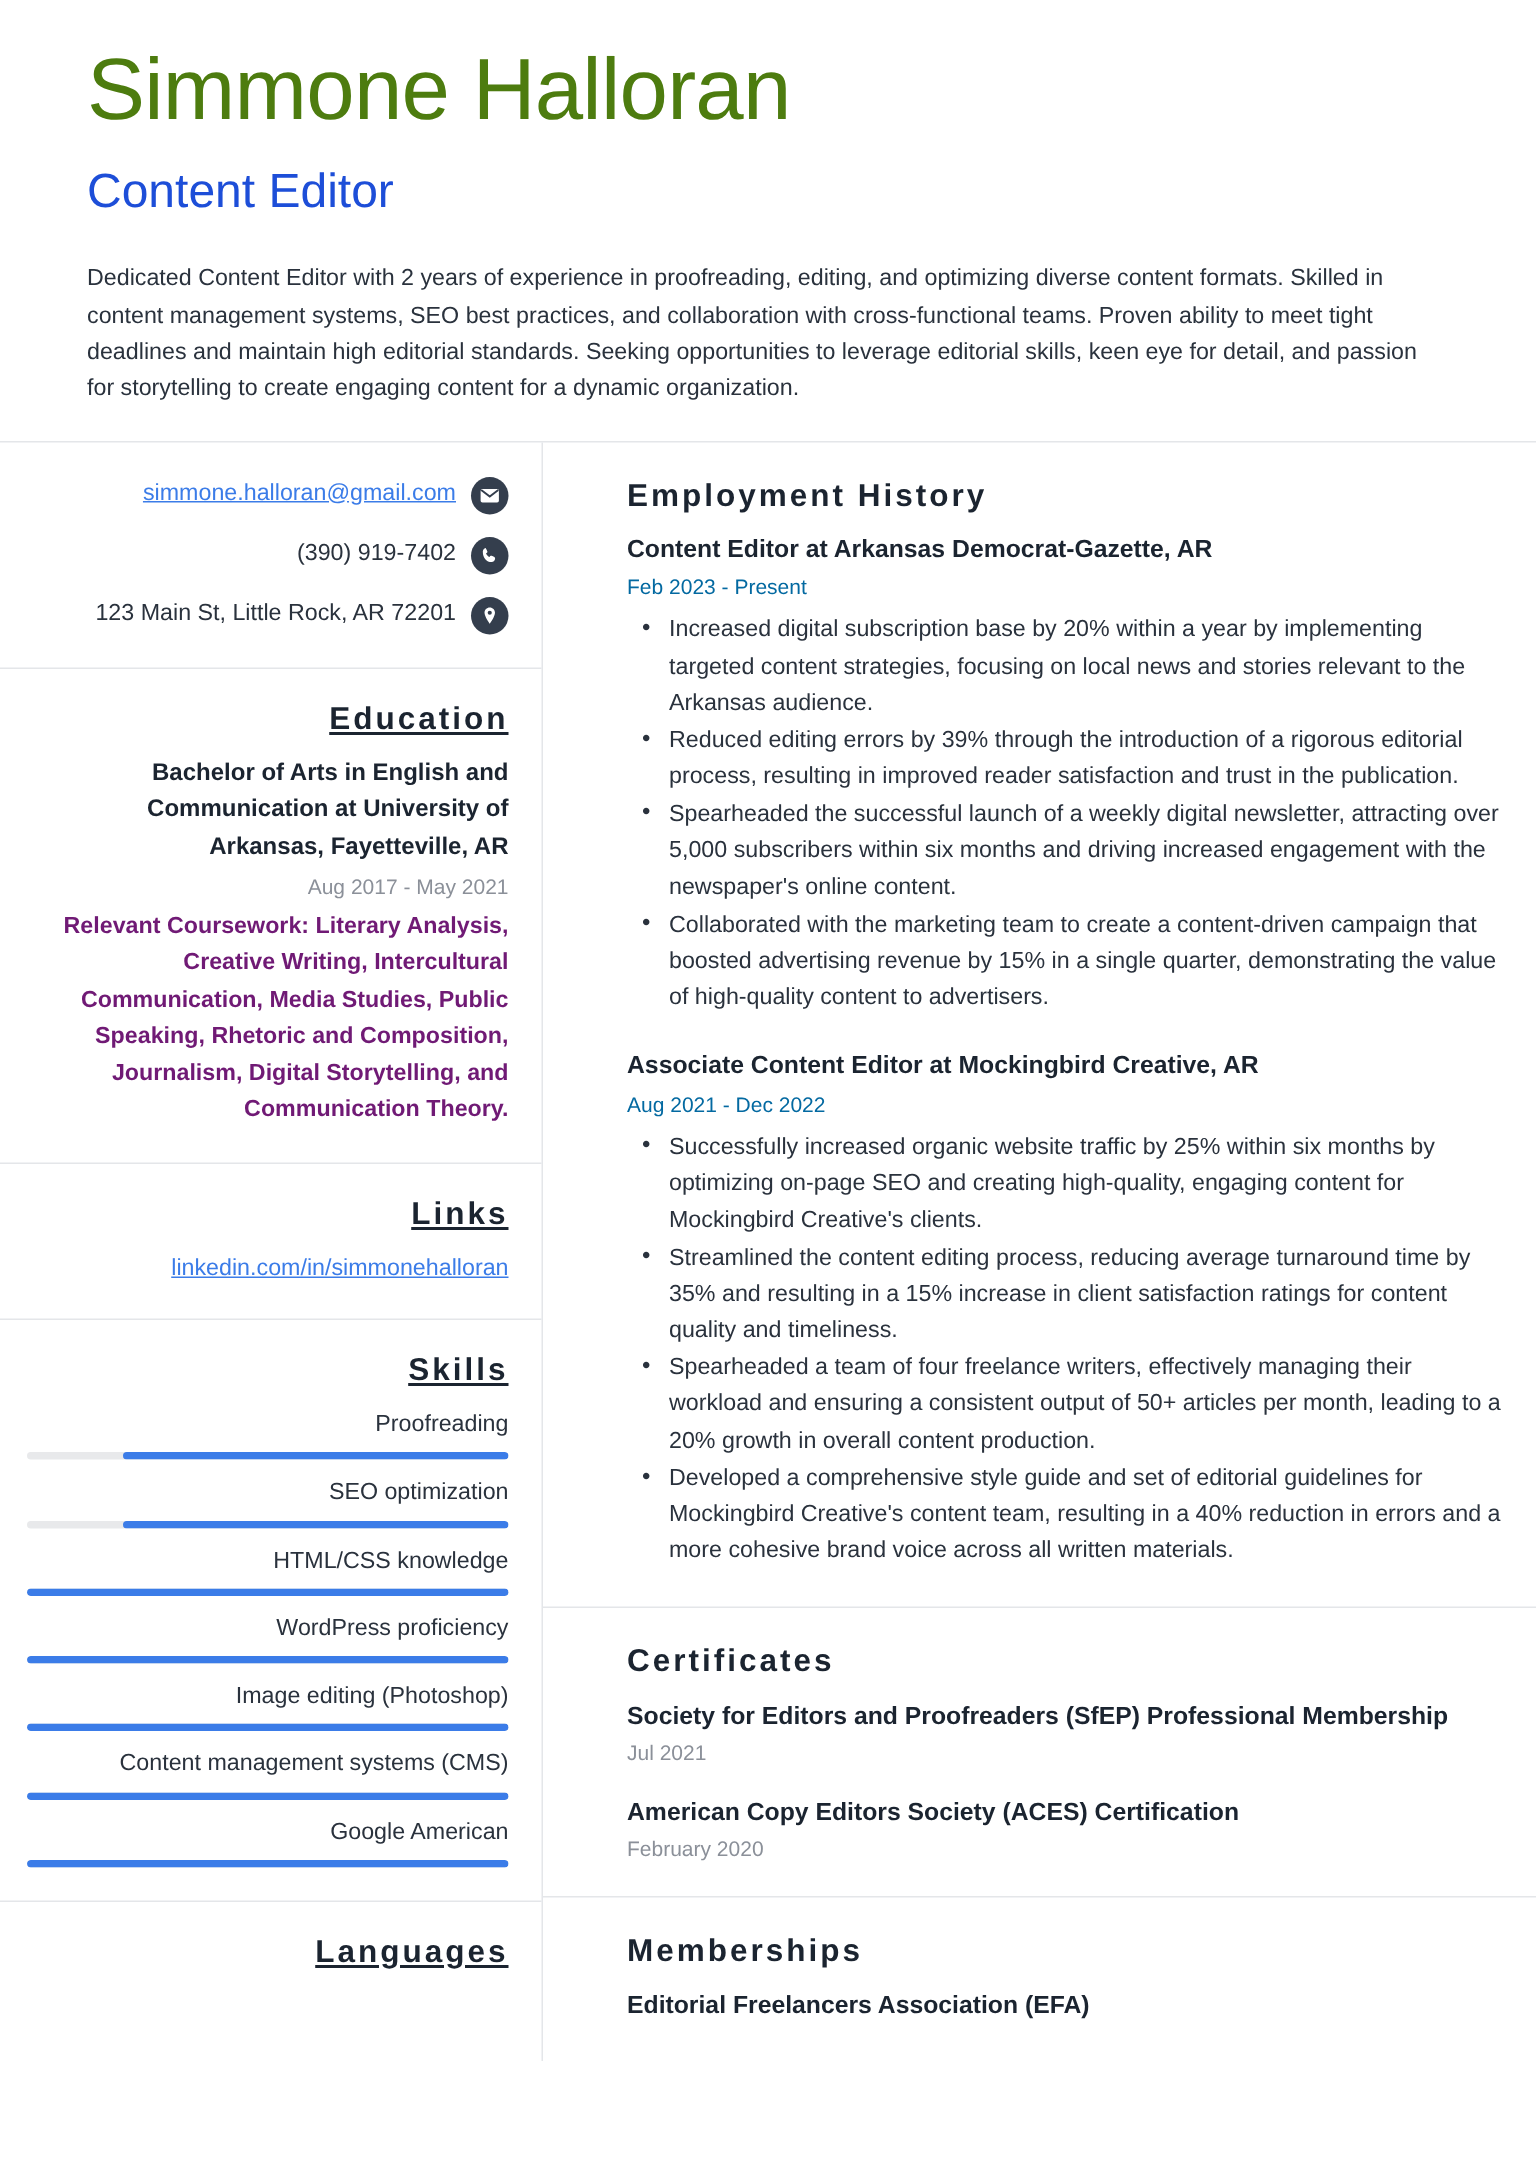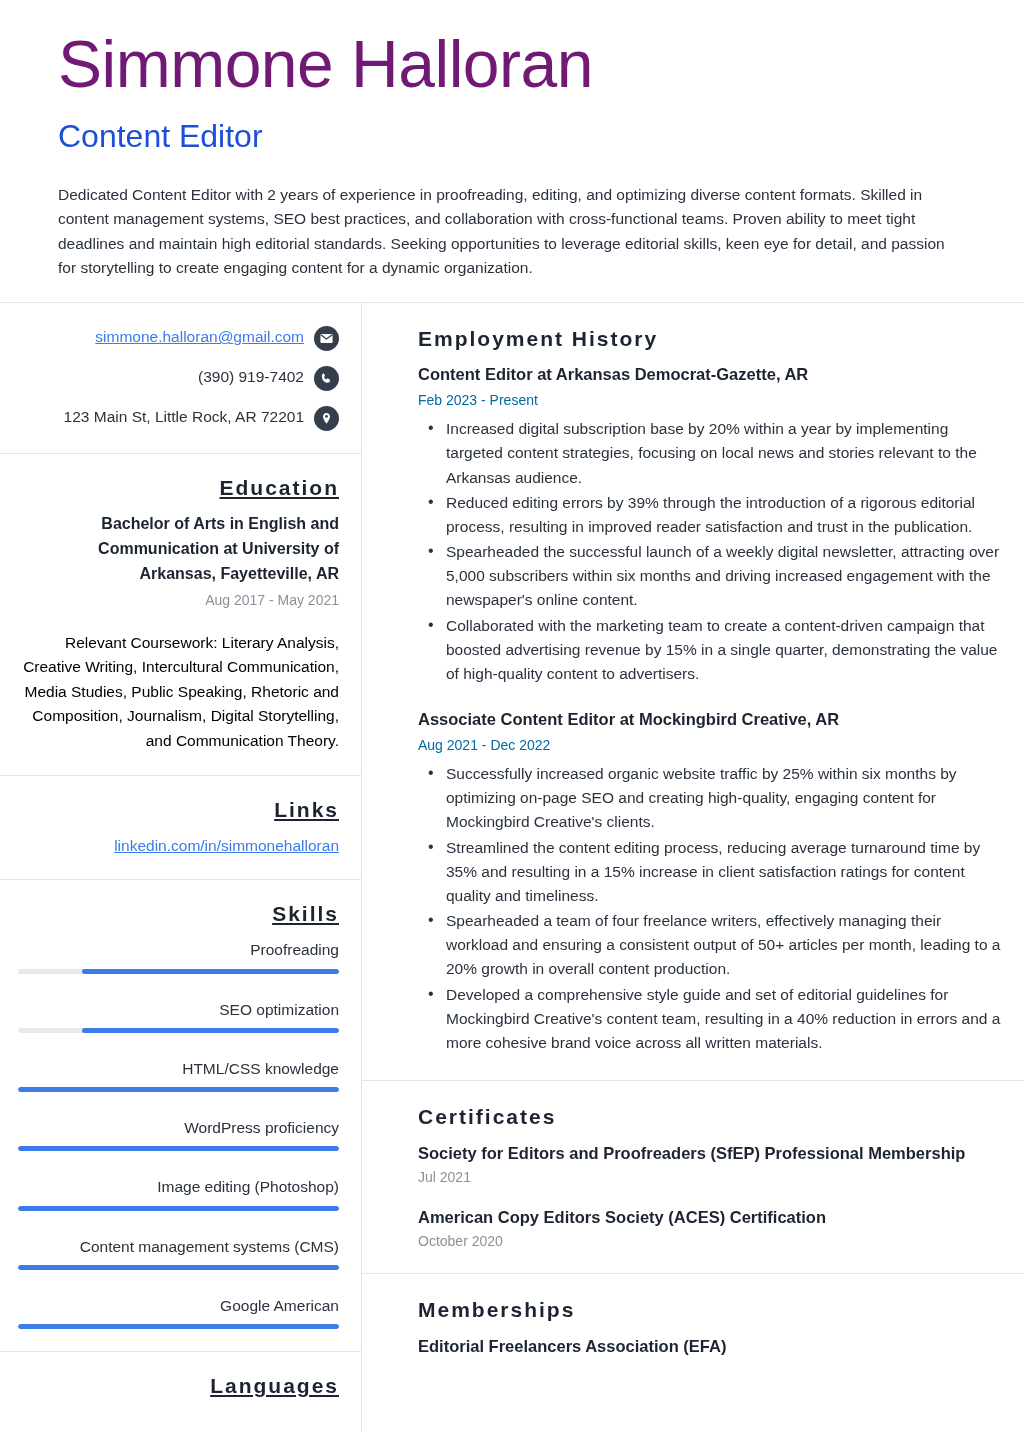--- a/index.html
+++ b/index.html
@@ -14,25 +14,25 @@
     min-height: 1447px;
     position: relative;
     overflow: hidden;
   }
 
   
   .header {
     padding: 28px 58px 22px 58px;
   }
   .name {
-    font-size: 66px;
+    font-size: 58px;
     font-weight: 400;
     letter-spacing: -0.5px;
     line-height: 1.1;
-    color: #701a75;
+    color: #4d7c0f;
   }
   .job-title {
     font-size: 32px;
     font-weight: 400;
     color: #1d4ed8;
     margin-top: 16px;
     line-height: 1.2;
   }
   .summary {
     margin-top: 28px;
@@ -123,36 +123,37 @@
     line-height: 1.55;
   }
   .edu-date {
     font-size: 14px;
     color: #8b9099;
     margin-top: 3px;
     line-height: 1.5;
   }
   .edu-desc {
     font-size: 15.5px;
-    color: #000000;
+    color: #701a75;
     line-height: 1.58;
-    margin-top: 20px;
+    margin-top: 4px;
+    font-weight: bold;
   }
 
   
   .link-item {
     font-size: 15.5px;
     color: #3b7ce8;
     text-decoration: underline;
     line-height: 1.5;
   }
 
   
   .skill {
-    margin-bottom: 24px;
+    margin-bottom: 10px;
   }
   .skill:last-child { margin-bottom: 0; }
   .skill-label {
     font-size: 15.5px;
     color: #2a323d;
     line-height: 1.5;
     margin-bottom: 7px;
   }
   .skill-track {
     height: 5px;
@@ -391,21 +392,21 @@
 
     <div class="rblock">
       <div class="r-heading">Certificates</div>
       <div id="certificates-list">
           <div class="cert">
             <div class="cert-title">Society for Editors and Proofreaders (SfEP) Professional Membership</div>
             <div class="cert-date">Jul 2021</div>
           </div>
           <div class="cert">
             <div class="cert-title">American Copy Editors Society (ACES) Certification</div>
-            <div class="cert-date">October 2020</div>
+            <div class="cert-date">February 2020</div>
           </div>
         </div>
     </div>
 
     <div class="rblock last">
       <div class="r-heading">Memberships</div>
       <div id="memberships-list">
           <div class="member-title">Editorial Freelancers Association (EFA)</div>
         </div>
     </div>

